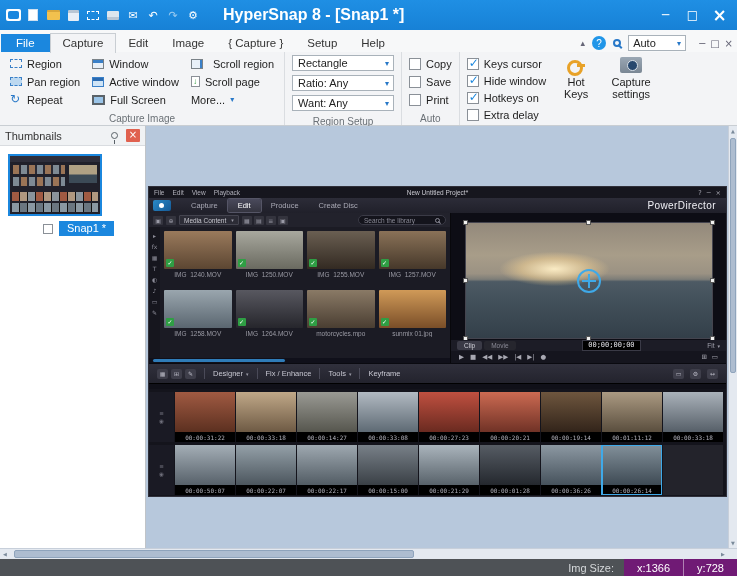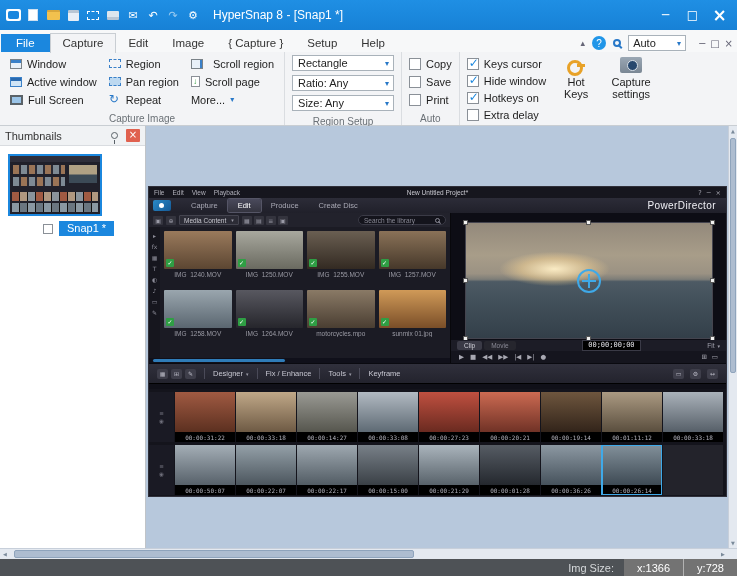--- a/index.html
+++ b/index.html
@@ -12,21 +12,21 @@
   .tb { height: 30px; background: linear-gradient(180deg,#1f8fe4,#1781d6); display: flex; align-items: center; padding: 0 4px; color: #fff; }
   .q { width: 18px; height: 16px; display: flex; align-items: center; justify-content: center; margin-right: 2px; font-size: 11px; color: #fff; }
   .q-logo { width: 15px; height: 12px; background: #fff; border-radius: 2px; position: relative; }
   .q-logo::after { content:""; position:absolute; inset:2px; background:#1b87de; border-radius:2px; }
   .q-new { width: 10px; height: 12px; background: #fff; border: 1px solid #cfe0f0; }
   .q-open { width: 13px; height: 10px; background: #f2c14e; border-radius: 1px; border-top: 2px solid #d9a73c; }
   .q-save { width: 11px; height: 11px; background: #e8eef6; border-top: 3px solid #b9c6d4; border-radius: 1px; }
   .q-cap { width: 12px; height: 9px; border: 1px dashed #fff; }
   .q-print { width: 12px; height: 9px; background: #dde6ee; border-bottom: 3px solid #b9c6d4; border-radius: 1px; }
   .dim { opacity: .55; }
-  .ttl { font-size: 12px; margin-left: 9px; white-space: nowrap; }
+  .ttl { font-size: 16px; margin-left: 19px; white-space: nowrap; font-weight: bold; }
   .wcs { margin-left: auto; display: flex; }
   .wc { width: 27px; height: 22px; display: flex; align-items: center; justify-content: center; font-size: 12px; color: #fff; }
   .wc.close { font-size: 17px; font-weight: bold; }
 
   
   .tabrow { height: 22px; background: #f7f8f9; display: flex; align-items: flex-end; padding: 0 1px; position: relative; }
   .tab { padding: 3px 12px; font-size: 11.5px; color: #333; }
   .tab.file { background: #1b87de; color: #fff; padding: 3px 15px; }
   .tab.active { background: #f3f4f6; border: 1px solid #c9ced3; border-bottom: none; margin-bottom: -1px; padding-bottom: 4px; }
   .trright { position: absolute; right: 4px; top: 3px; display: flex; align-items: center; gap: 7px; }
@@ -98,21 +98,21 @@
   .vthumb { position: absolute; left: 1px; top: 12px; width: 6px; height: 235px; background: #aebdd0; border: 1px solid #8fa4bc; border-radius: 2px; }
   .hsb { height: 11px; background: #e4e9f0; border-top: 1px solid #c7cfda; position: relative; }
   .hsb .ar { position: absolute; top: 0; height: 10px; width: 10px; font-size: 5px; color: #7a8a9a; text-align: center; line-height: 10px; }
   .hsb .ar.lf { left: 0; } .hsb .ar.rt { right: 9px; }
   .hthumb { position: absolute; top: 1px; left: 14px; width: 400px; height: 8px; background: #aebdd0; border: 1px solid #8fa4bc; border-radius: 2px; }
 
   
   .sbar { height: 17px; background: #4e5256; display: flex; align-items: center; justify-content: flex-end; }
   .imglabel { color: #d5d8da; font-size: 11px; margin-right: 10px; }
   .bluewrap { display: flex; height: 100%; }
-  .bluecell { background: #737373; color: #fff; font-size: 11px; display: flex; align-items: center; padding: 0 13px; }
+  .bluecell { background: #701a75; color: #fff; font-size: 11px; display: flex; align-items: center; padding: 0 13px; }
   .bluecell + .bluecell { border-left: 1px solid rgba(255,255,255,.45); }
 
   
   .pd { position: absolute; left: 2px; top: 60px; width: 579px; height: 311px; background: #14141c; border: 1px solid #30303a; overflow: hidden; }
   .pdmenu { height: 11px; background: #16161e; display: flex; align-items: center; gap: 8px; padding: 0 5px; font-size: 6.5px; color: #b0b0ba; position: relative; }
   .pdtitle { position: absolute; left: 0; right: 0; text-align: center; font-size: 6.5px; color: #c8c8d0; }
   .pdwin { margin-left: auto; display: flex; gap: 5px; font-size: 6.5px; color: #a8a8b2; z-index: 1; }
   .pdtabs { height: 15px; background: linear-gradient(#2c2c38,#20202a); display: flex; align-items: center; padding: 0 4px; }
   .pdlogo { width: 18px; height: 11px; background: linear-gradient(135deg,#2a8ac8,#155a96); border-radius: 2px; margin-right: 10px; position: relative; }
   .pdlogo::after { content:""; position: absolute; left: 6px; top: 3px; width: 5px; height: 5px; background: #fff; border-radius: 50%; }
@@ -237,44 +237,44 @@
       <span class="g">□</span>
       <span class="g">×</span>
     </span>
   </div>
 
   <div class="ribbon">
     <div class="grp">
       <div class="gbody">
         <div class="gcol">
           <div class="rbtn">
+              <span class="i-region"></span>
+              <span>Region</span>
+            </div>
+          <div class="rbtn">
+              <span class="i-pan"></span>
+              <span>Pan region</span>
+            </div>
+          <div class="rbtn">
+              <span class="i-rep g">↻</span>
+              <span>Repeat</span>
+            </div>
+        </div>
+        <div class="gcol">
+          <div class="rbtn">
               <span class="i-win"></span>
               <span>Window</span>
             </div>
           <div class="rbtn">
               <span class="i-awin"></span>
               <span>Active window</span>
             </div>
           <div class="rbtn">
               <span class="i-fs"></span>
               <span>Full Screen</span>
-            </div>
-        </div>
-        <div class="gcol">
-          <div class="rbtn">
-              <span class="i-region"></span>
-              <span>Region</span>
-            </div>
-          <div class="rbtn">
-              <span class="i-pan"></span>
-              <span>Pan region</span>
-            </div>
-          <div class="rbtn">
-              <span class="i-rep g">↻</span>
-              <span>Repeat</span>
             </div>
         </div>
         <div class="gcol">
           <div class="rbtn">
               <span class="i-sreg"></span>
               <span></span>
               <span>Scroll region</span>
             </div>
           <div class="rbtn">
               <span class="i-spage"></span>
@@ -294,21 +294,21 @@
         <div class="gcol">
           <div class="dd">
               <span>Rectangle</span>
               <span class="chev-s g">▾</span>
             </div>
           <div class="dd">
               <span>Ratio: Any</span>
               <span class="chev-s g">▾</span>
             </div>
           <div class="dd">
-              <span>Size: Any</span>
+              <span>Want: Any</span>
               <span class="chev-s g">▾</span>
             </div>
         </div>
       </div>
       <div class="glabel">Region Setup</div>
     </div>
 
     <div class="grp">
       <div class="gbody">
         <div class="gcol" style="gap:3px; padding-top:2px;">

